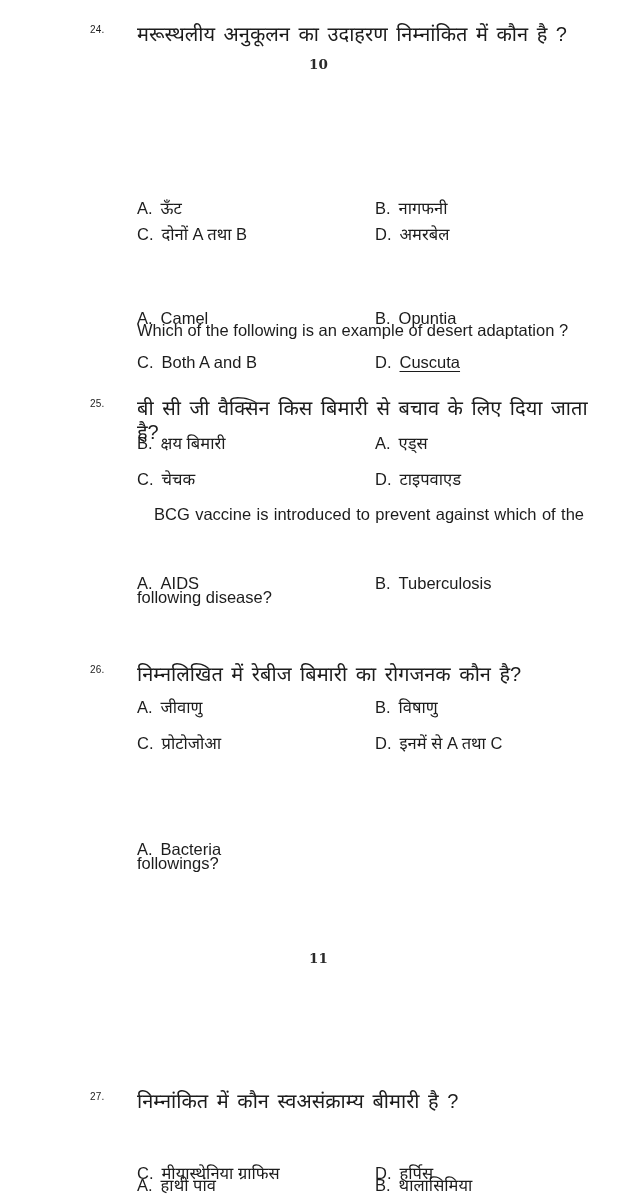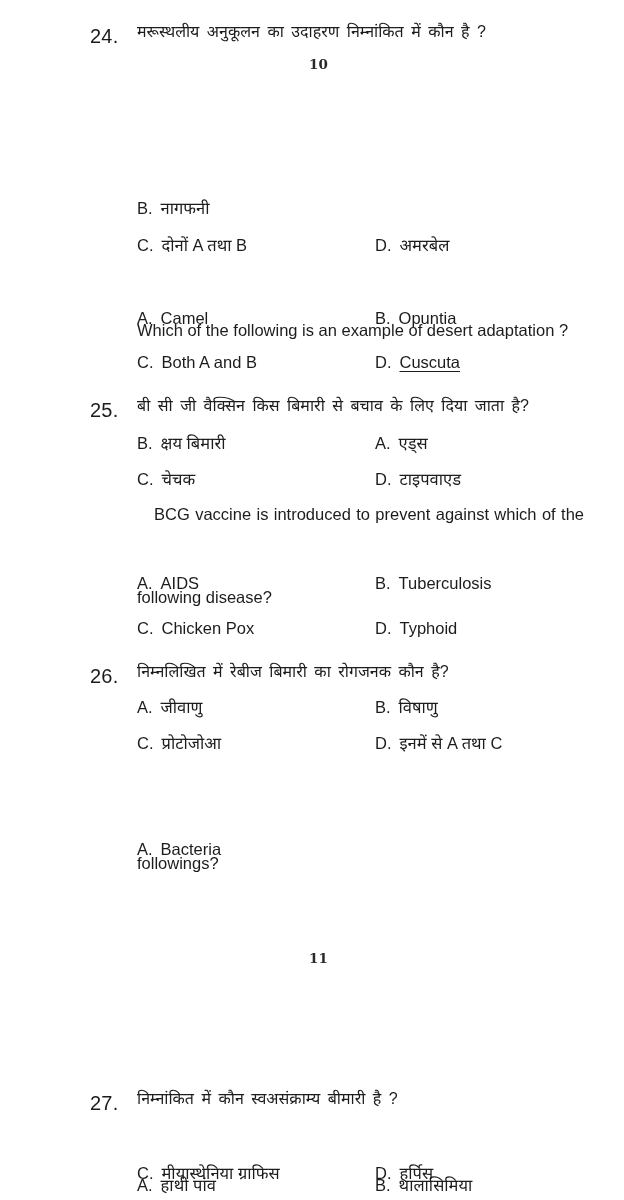--- a/index.html
+++ b/index.html
@@ -13,25 +13,25 @@
     font-family: "Liberation Sans", "DejaVu Sans", sans-serif;
     font-size: 16.5px;
     overflow: hidden;
   }
   .row { position: absolute; left: 0; width: 624px; line-height: 1.2; }
   .qrow { padding-left: 137px; padding-right: 36px; }
   .qnum {
     position: absolute;
     left: 90px;
     top: 2px;
-    font-size: 20px;
+    font-size: 10px;
     letter-spacing: 0.2px;
     text-align: center;
   }
-  .hindi-q { font-size: 16px; word-spacing: 3px; }
+  .hindi-q { font-size: 20px; word-spacing: 3px; }
   .opts {
     left: 137px;
     width: 460px;
     display: grid;
     grid-template-columns: 238px 1fr;
   }
   .opt { white-space: nowrap; }
   .letter { display: inline-block; margin-right: 8px; }
   .en-just {
     left: 154px;
@@ -57,23 +57,24 @@
 <div class="page">
 
   <div class="row qrow" style="top:22px">
     <span class="qnum">24.</span>
     <span class="hindi-q">मरूस्थलीय अनुकूलन का उदाहरण निम्नांकित में कौन है ?</span>
   </div>
 
   <div class="row pagenum" style="top:56px">10</div>
 
   <div class="row opts" style="top:199px">
+    <div class="opt"><span class="letter">A.</span><span>ऊँट</span></div>
     <div class="opt"><span class="letter">B.</span><span>नागफनी</span></div>
   </div>
-  <div class="row opts" style="top:236px">
+  <div class="row opts" style="top:225px">
     <div class="opt"><span class="letter">C.</span><span>दोनों A तथा B</span></div>
     <div class="opt"><span class="letter">D.</span><span>अमरबेल</span></div>
   </div>
 
   <div class="row en-line" style="top:274px">Which of the following is an example of desert adaptation ?</div>
   <div class="row opts" style="top:309px">
     <div class="opt"><span class="letter">A.</span><span>Camel</span></div>
     <div class="opt"><span class="letter">B.</span><span>Opuntia</span></div>
   </div>
   <div class="row opts" style="top:353px">
@@ -92,24 +93,20 @@
   <div class="row opts" style="top:470px">
     <div class="opt"><span class="letter">C.</span><span>चेचक</span></div>
     <div class="opt"><span class="letter">D.</span><span>टाइपवाएड</span></div>
   </div>
 
   <div class="row en-just" style="top:505px">BCG vaccine is introduced to prevent against which of the</div>
   <div class="row en-line" style="top:541px">following disease?</div>
   <div class="row opts" style="top:574px">
     <div class="opt"><span class="letter">A.</span><span>AIDS</span></div>
     <div class="opt"><span class="letter">B.</span><span>Tuberculosis</span></div>
-  </div>
-  <div class="row opts" style="top:619px">
-    <div class="opt"><span class="letter">C.</span><span>Chicken Pox</span></div>
-    <div class="opt"><span class="letter">D.</span><span>Typhoid</span></div>
   </div>
 
   <div class="row qrow" style="top:662px">
     <span class="qnum">26.</span>
     <span class="hindi-q">निम्नलिखित में रेबीज बिमारी का रोगजनक कौन है?</span>
   </div>
   <div class="row opts" style="top:698px">
     <div class="opt"><span class="letter">A.</span><span>जीवाणु</span></div>
     <div class="opt"><span class="letter">B.</span><span>विषाणु</span></div>
   </div>

